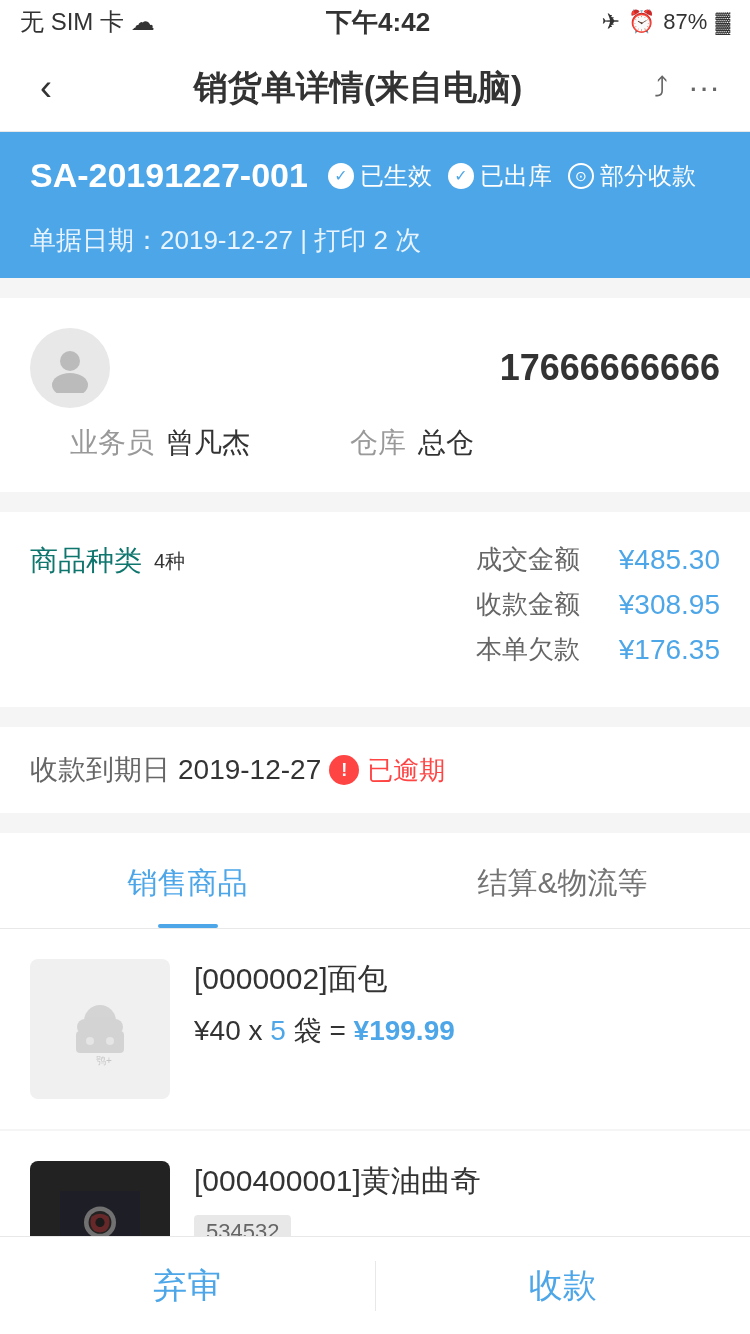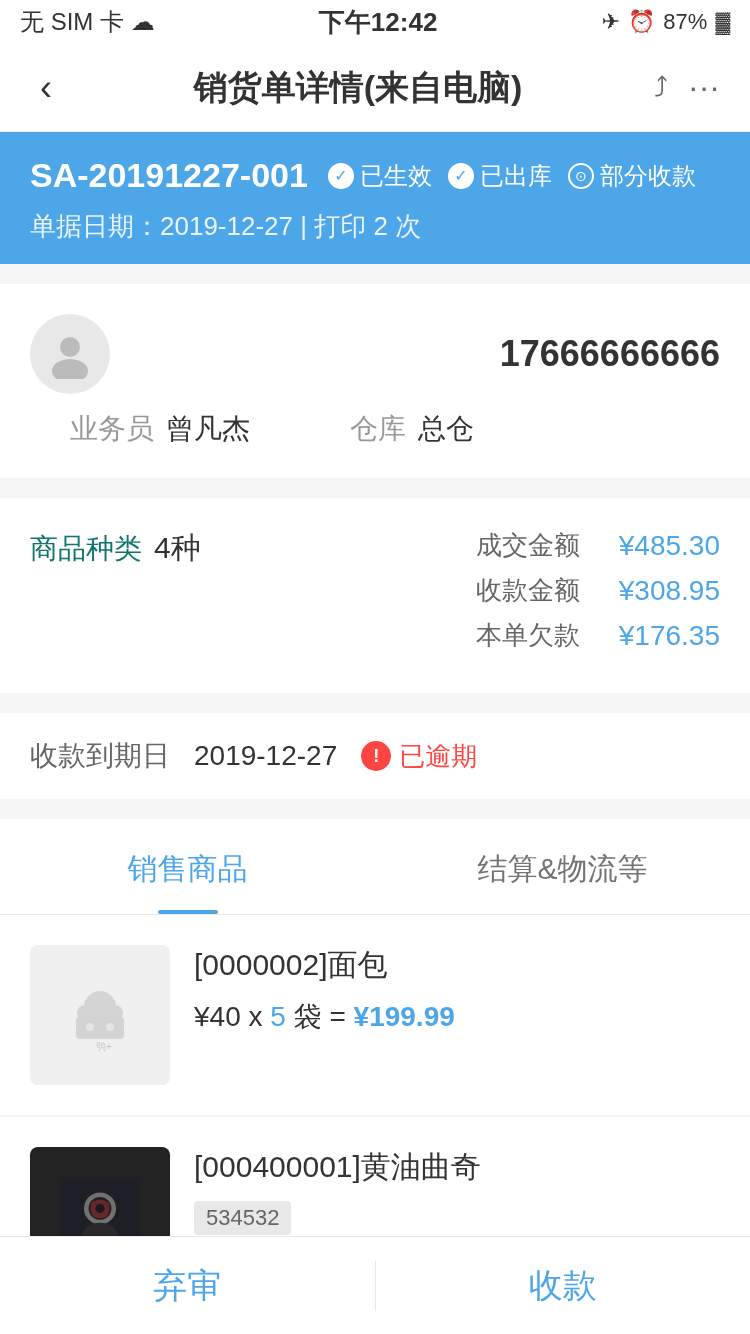--- a/index.html
+++ b/index.html
@@ -62,21 +62,21 @@
 
     
     .order-header {
       background: #4da6e8;
       padding: 24px 30px 20px;
     }
     .order-header-top {
       display: flex;
       align-items: center;
       gap: 20px;
-      margin-bottom: 14px;
+      margin-bottom: 28px;
     }
     .order-id {
       font-size: 34px;
       font-weight: 700;
       color: #fff;
     }
     .status-badges {
       display: flex;
       align-items: center;
       gap: 16px;
@@ -156,41 +156,41 @@
       background: #fff;
       padding: 30px;
       margin-top: 20px;
       display: flex;
       justify-content: space-between;
       align-items: flex-start;
     }
     .summary-left { font-size: 28px; color: #666; }
     .summary-category { display: flex; gap: 12px; align-items: center; }
     .summary-category-label { color: #0f766e; }
-    .summary-category-value { color: #333; font-weight: 500; font-size: 30px; }
+    .summary-category-value { color: #333; font-weight: 500; font-size: 20px; }
     .summary-right { text-align: right; }
     .summary-row {
       display: flex;
       justify-content: flex-end;
       align-items: center;
       gap: 20px;
       margin-bottom: 10px;
       font-size: 26px;
     }
     .summary-row-label { color: #666; }
     .summary-row-value { color: #4da6e8; font-size: 28px; min-width: 120px; text-align: right; }
 
     
     .due-section {
       background: #fff;
       padding: 24px 30px;
       margin-top: 20px;
       display: flex;
       align-items: center;
-      gap: 24px;
+      gap: 8px;
       font-size: 28px;
       color: #666;
     }
     .due-date { color: #333; }
     .overdue-badge {
       display: flex;
       align-items: center;
       gap: 8px;
       color: #ff4444;
       font-size: 26px;
@@ -314,21 +314,21 @@
       background: #e8e8e8;
     }
   </style>
 </head>
 <body>
 
 <div class="status-bar">
   <div class="status-left">
     <span>无 SIM 卡 ☁</span>
   </div>
-  <div class="status-center">下午12:42</div>
+  <div class="status-center">下午4:42</div>
   <div class="status-right">
     <span>✈</span>
     <span>⏰</span>
     <span>87%</span>
     <span style="font-size:20px;">▓</span>
   </div>
 </div>
 
 <div class="nav-bar">
   <div class="nav-back">‹</div>

